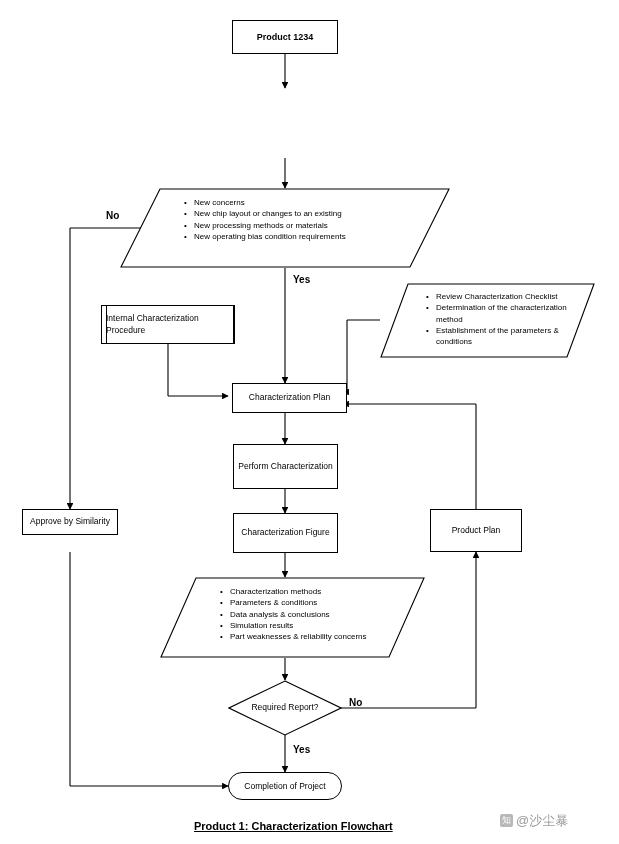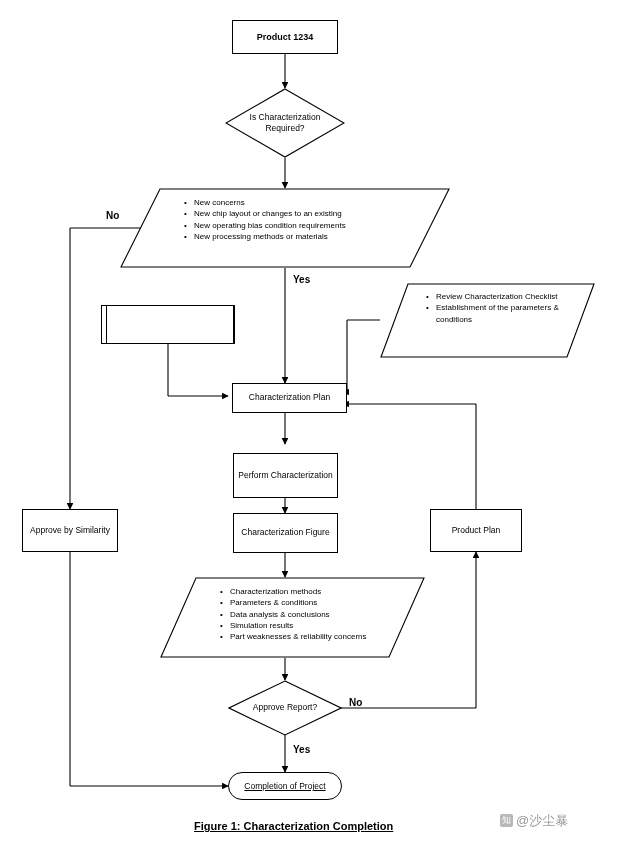--- a/index.html
+++ b/index.html
@@ -186,70 +186,64 @@
 
     <line x1="476" y1="509" x2="476" y2="404" stroke="#000" stroke-width="1.1"></line>
     <line x1="476" y1="404" x2="343" y2="404" stroke="#000" stroke-width="1.1" marker-end="url(#arrow)"></line>
 
     <line x1="70" y1="552" x2="70" y2="786" stroke="#000" stroke-width="1.1"></line>
     <line x1="70" y1="786" x2="228" y2="786" stroke="#000" stroke-width="1.1" marker-end="url(#arrow)"></line>
   </svg>
 
   <div class="node bold" style="left:232px; top:20px; width:106px; height:34px;">Product 1234</div>
 
-  <div class="diamond-wrap" style="left:225px; top:88px; width:120px; height:70px;">
-    <div class="diamond-shape">
-      <svg width="120" height="70" viewBox="0 0 120 70">
-        <polygon points="60,1 119,35 60,69 1,35" fill="#ffffff" stroke="#000000" stroke-width="1.1"></polygon>
-      </svg>
-    </div>
-    <div class="diamond-label">Is Characterization Required?</div>
-  </div>
 
   <div class="para-wrap" style="left:120px; top:188px; width:330px; height:80px;">
     <svg width="330" height="80" viewBox="0 0 330 80">
       <polygon points="40,1 329,1 290,79 1,79" fill="#ffffff" stroke="#000000" stroke-width="1.1"></polygon>
     </svg>
     <div class="para-content" style="left:62px; top:9px; width:250px;">
       <ul class="bullets">
         <li>New concerns</li>
         <li>New chip layout or changes to an existing</li>
+        <li>New processing methods or materials</li>
         <li>New operating bias condition requirements</li>
-        <li>New processing methods or materials</li>
       </ul>
     </div>
   </div>
 
   <div class="edge-label" style="left:106px; top:210px;">No</div>
 
   <div class="edge-label" style="left:293px; top:274px;">Yes</div>
 
   <div class="node" style="left:101px; top:305px; width:134px; height:39px;">
     <div style="position:absolute; left:4px; top:-1px; width:126px; height:39px; border-left:1px solid #000; border-right:1px solid #000;"></div>
+    <span style="position:relative; z-index:2;">Internal Characterization Procedure</span>
   </div>
 
   <div class="para-wrap" style="left:380px; top:283px; width:215px; height:75px;">
     <svg width="215" height="75" viewBox="0 0 215 75">
       <polygon points="28,1 214,1 187,74 1,74" fill="#ffffff" stroke="#000000" stroke-width="1.1"></polygon>
     </svg>
     <div class="para-content" style="left:44px; top:8px; width:160px;">
       <ul class="bullets">
         <li>Review Characterization Checklist</li>
+        <li>Determination of the characterization method</li>
         <li>Establishment of the parameters &amp; conditions</li>
       </ul>
     </div>
   </div>
 
   <div class="node" style="left:232px; top:383px; width:115px; height:30px;">Characterization Plan</div>
 
-  <div class="node" style="left:233px; top:444px; width:105px; height:45px;margin-top:9px;">Perform Characterization</div>
+  <div class="node" style="left:233px; top:444px; width:105px; height:45px;">Perform Characterization</div>
 
   <div class="node" style="left:233px; top:513px; width:105px; height:40px;">Characterization Figure</div>
 
-  <div class="node" style="left:22px; top:509px; width:96px; height:43px;">Approve by Similarity</div>
+  <div class="node" style="left:22px; top:509px; width:96px; height:26px;">Approve by Similarity</div>
 
   <div class="node" style="left:430px; top:509px; width:92px; height:43px;">Product Plan</div>
 
   <div class="para-wrap" style="left:160px; top:577px; width:265px; height:104px;">
     <svg width="265" height="81" viewBox="0 0 265 81">
       <polygon points="36,1 264,1 229,80 1,80" fill="#ffffff" stroke="#000000" stroke-width="1.1"></polygon>
     </svg>
     <div class="para-content" style="left:58px; top:9px; width:190px;">
       <ul class="bullets">
         <li>Characterization methods</li>
@@ -260,28 +254,28 @@
       </ul>
     </div>
   </div>
 
   <div class="diamond-wrap" style="left:228px; top:680px; width:114px; height:56px;">
     <div class="diamond-shape">
       <svg width="114" height="56" viewBox="0 0 114 56">
         <polygon points="57,1 113,28 57,55 1,28" fill="#ffffff" stroke="#000000" stroke-width="1.1"></polygon>
       </svg>
     </div>
-    <div class="diamond-label" style="padding:0 10px;">Approve Report?</div>
+    <div class="diamond-label" style="padding:0 10px;">Required Report?</div>
   </div>
 
   <div class="edge-label" style="left:349px; top:697px;">No</div>
 
   <div class="edge-label" style="left:293px; top:744px;">Yes</div>
 
-  <div class="stadium" style="left:228px; top:772px; width:114px; height:28px;text-decoration:underline;">Completion of Project</div>
-
-  <div class="caption" style="left:194px; top:820px;">Figure 1: Characterization Completion</div>
+  <div class="stadium" style="left:228px; top:772px; width:114px; height:28px;">Completion of Project</div>
+
+  <div class="caption" style="left:194px; top:820px;">Product 1: Characterization Flowchart</div>
 
   <div class="watermark" style="left:500px; top:812px;">
     <span class="wm-logo"></span><span>@沙尘暴</span>
   </div>
 
 </div>
 
 </body></html>

